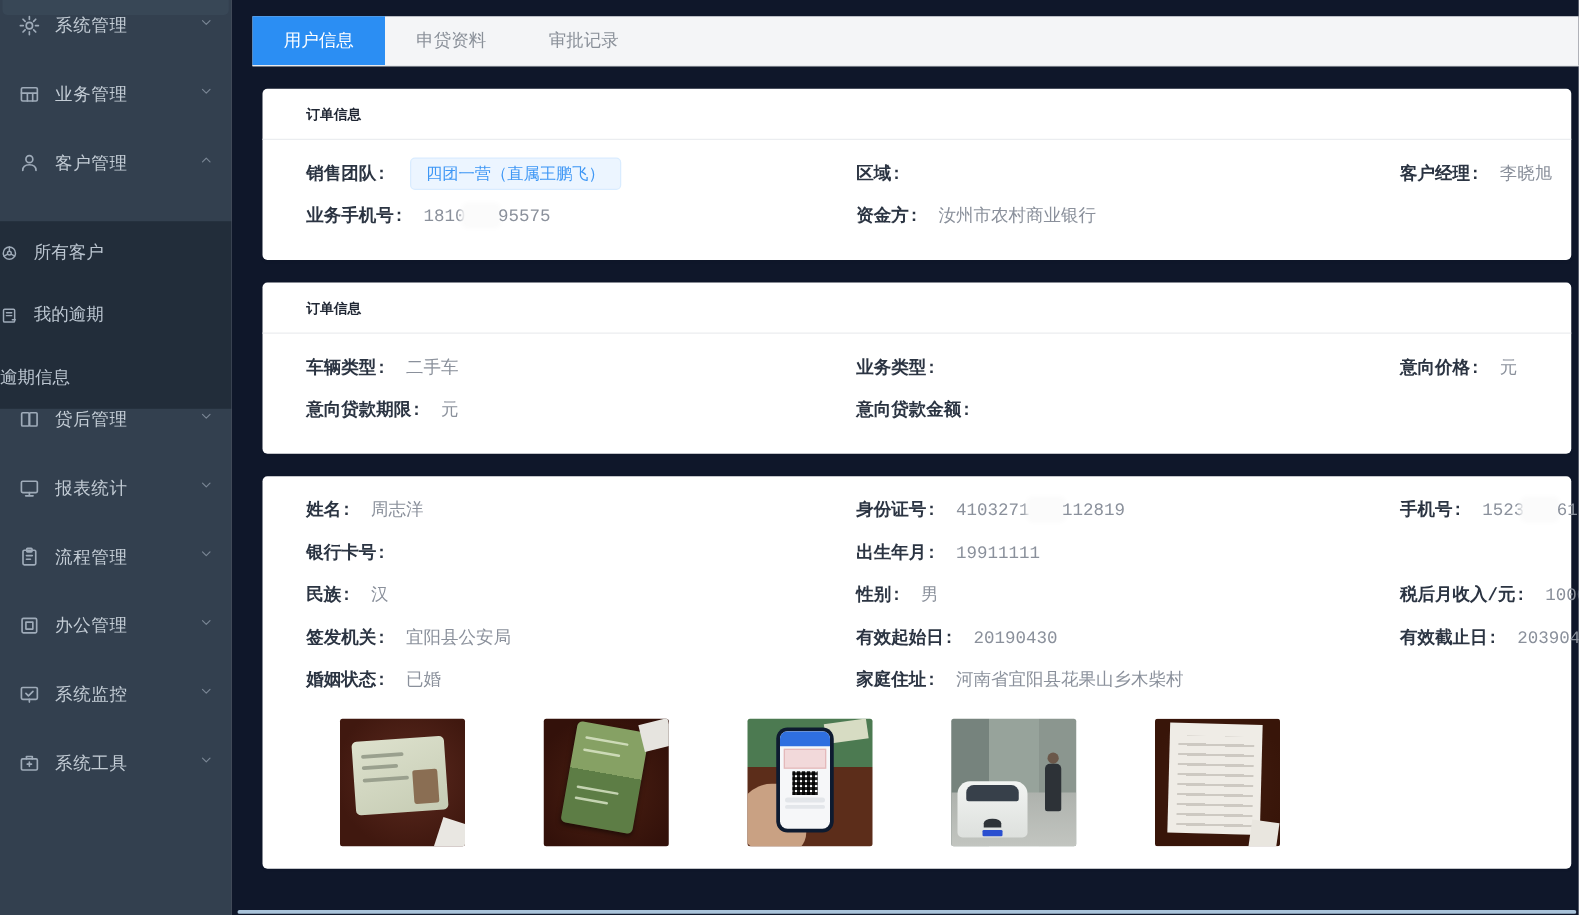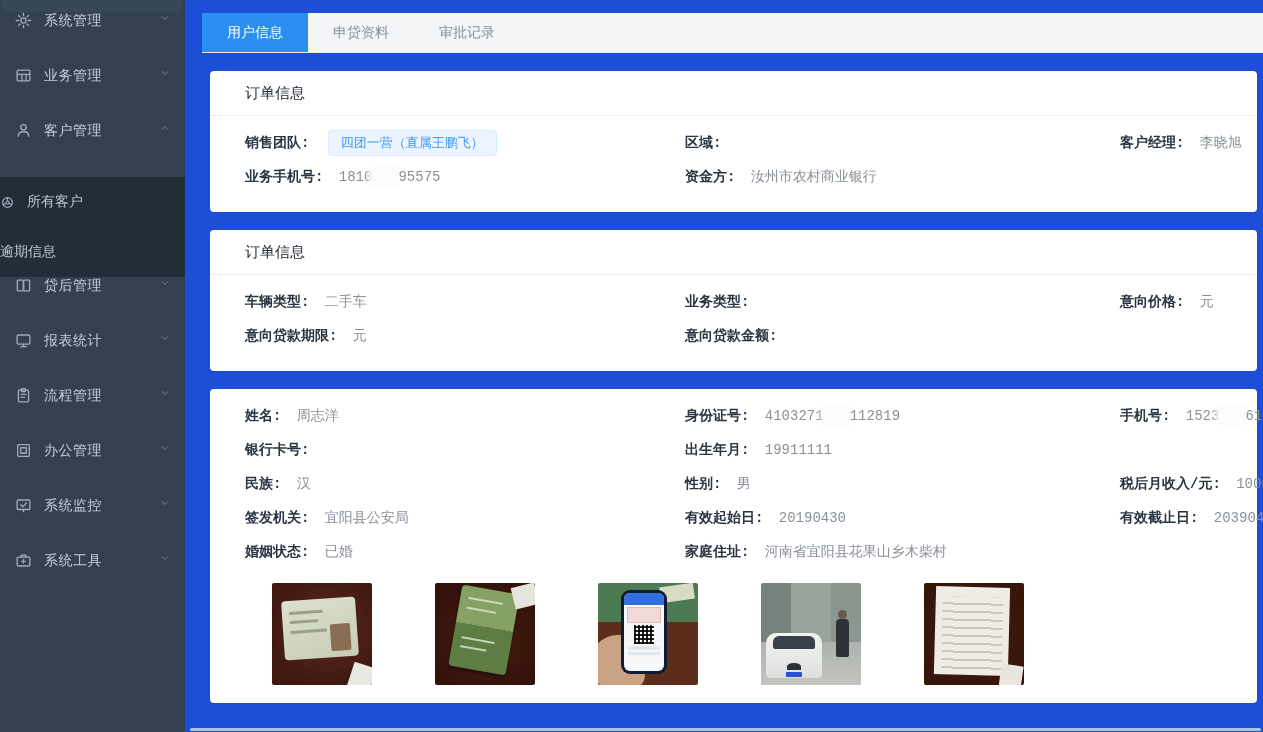--- a/index.html
+++ b/index.html
@@ -13,27 +13,27 @@
   .menu-item .mi-icon { width:17px; height:17px; margin-right:12px; flex:0 0 auto; }
   .menu-item .mi-label { flex:1; letter-spacing:.5px; }
   .menu-item .chev { width:12px; height:12px; opacity:.65; }
   .submenu { background:#222d3a; }
   .sub-item { height:50px; display:flex; align-items:center; color:#bcc6d1; cursor:pointer; }
   .sub-item .mi-icon { width:15px; height:15px; margin-right:12px; }
   .sub-item.no-icon { }
   svg.icon { stroke:#9fabb9; fill:none; stroke-width:1.25; stroke-linecap:round; stroke-linejoin:round; }
 
   
-  .main { position:absolute; left:185px; top:0; right:0; bottom:0; background:#1d4ed8; }
+  .main { position:absolute; left:185px; top:0; right:0; bottom:0; background:#0f172a; }
   .tabs { display:flex; margin:13px 0 0 17px; background:#f4f5f7; border-bottom:1px solid #e7e9ec; }
   .tab { height:39px; line-height:39px; padding:0 25px; color:#8a9099; cursor:pointer; background:transparent; }
   .tab.active { background:#2b8ef3; color:#fff; }
 
   .card { background:#fff; border-radius:4px; margin:18px 6px 0 25px; box-shadow:0 1px 3px rgba(0,0,0,.04); }
-  .card-title { font-weight:normal; color:#1f2633; font-size:15px; padding:13px 0 12px 35px; border-bottom:1px solid #ebedf0; }
+  .card-title { font-weight:bold; color:#1f2633; font-size:11px; padding:13px 0 12px 35px; border-bottom:1px solid #ebedf0; }
   .card-body { padding:10px 0 18px 0; }
   .frow { display:grid; grid-template-columns:440px 435px auto; padding-left:35px; min-height:34px; align-items:center; }
   .field { white-space:nowrap;font-family:Liberation Mono, monospace; }
   .flabel { font-weight:bold; color:#2b3442; }
   .fvalue { color:#8a909b; margin-left:7px; }
   .redact { display:inline-block; width:26px; height:15px; background:#fbfbfb; box-shadow:0 0 4px 3px #fbfbfb; vertical-align:-3px; border-radius:2px; }
   .tag { display:inline-block; margin-left:10px; padding:3px 12px; font-size:13px; color:#3e97f5; background:#ecf5ff; border:1px solid #d9ecff; border-radius:4px; }
 
   
   .photos { display:flex; gap:63px; margin:14px 0 0 62px; }
@@ -125,20 +125,27 @@
   </div>
 
   <div class="submenu">
     <div class="sub-item">
       <svg class="icon mi-icon" viewBox="0 0 16 16">
           <circle cx="8" cy="8" r="5.2"></circle>
           <circle cx="8" cy="8" r="1.6"></circle>
           <path d="M8 2.8v3M3.4 10.5l2.8-1.4M12.6 10.5l-2.8-1.4"></path>
         </svg>
       <span>所有客户</span>
+    </div>
+    <div class="sub-item">
+      <svg class="icon mi-icon" viewBox="0 0 16 16">
+          <rect x="3" y="2.5" width="9.5" height="11" rx="1"></rect>
+          <path d="M5.5 5.5h4.5M5.5 8h4.5M10.5 11.5h2.5"></path>
+        </svg>
+      <span>我的逾期</span>
     </div>
     <div class="sub-item no-icon">
       <span>逾期信息</span>
     </div>
   </div>
 
   <div class="menu-item">
     <svg class="icon mi-icon" viewBox="0 0 16 16">
         <rect x="2.2" y="3" width="5.6" height="10" rx="0.8"></rect>
         <rect x="8.2" y="3" width="5.6" height="10" rx="0.8"></rect>

